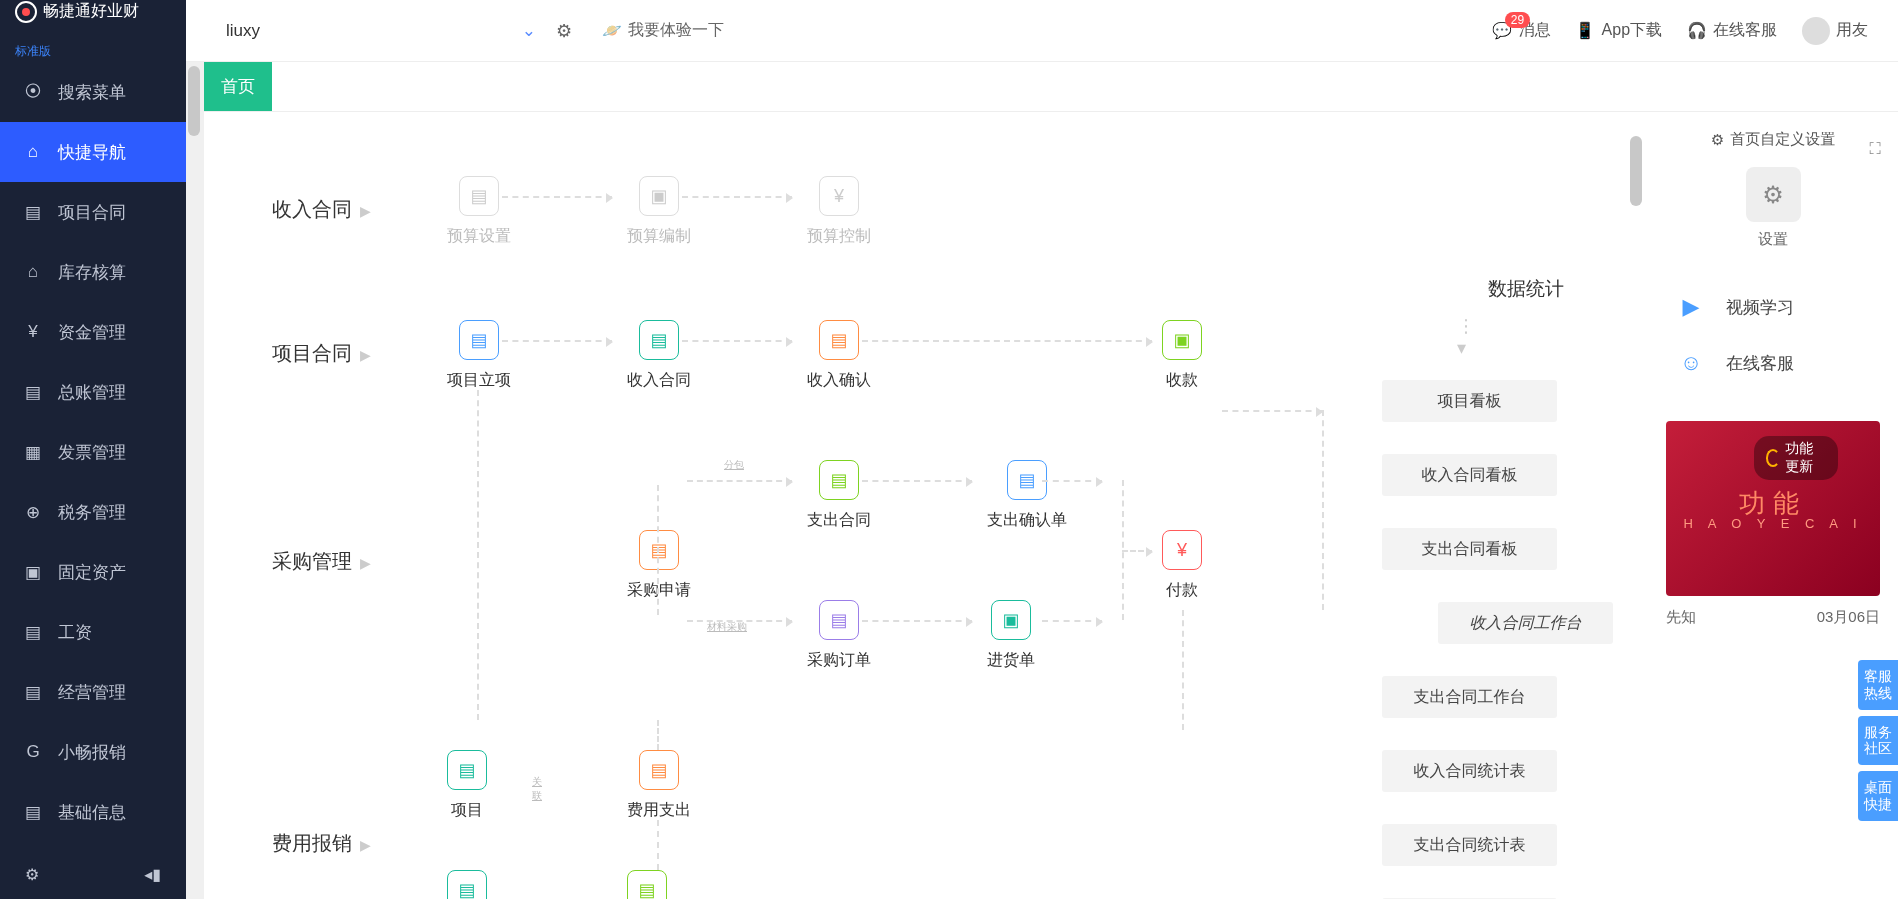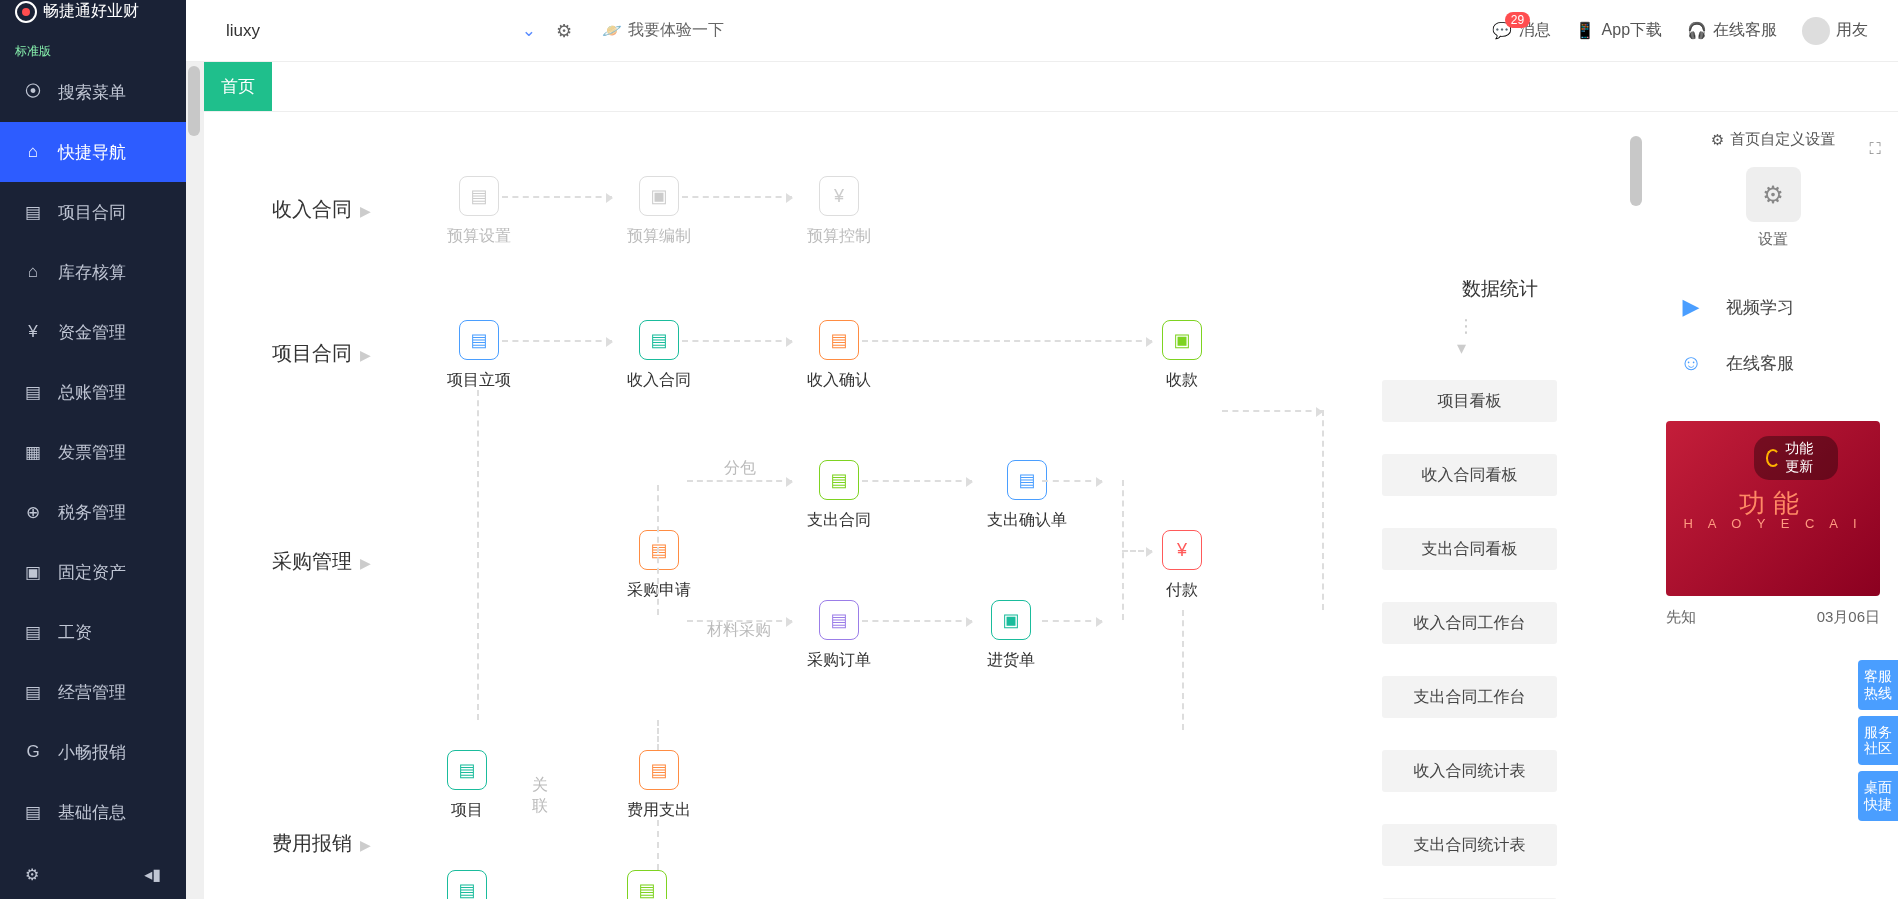--- a/index.html
+++ b/index.html
@@ -4,21 +4,21 @@
 <style>
 * { box-sizing:border-box; margin:0; padding:0; font-family:"Microsoft YaHei","PingFang SC",sans-serif; }
 body { background:#f5f5f5; overflow:hidden; width:1898px; height:899px; position:relative; }
 
 .top-header { position:absolute; top:0; left:0; right:0; height:62px; background:#fff; display:flex; align-items:center; z-index:5; border-bottom:1px solid #eee;}
 .logo-area { width:186px; height:62px; background:#1a2236; color:#fff; display:flex; flex-direction:column; justify-content:center; padding-left:15px;}
 .logo-row { display:flex; align-items:flex-start; gap:6px;}
 .logo-mark { width:22px; height:22px; border:2.5px solid #fff; border-radius:50%; display:flex; align-items:center; justify-content:center;}
 .logo-mark::after{content:'';width:8px;height:8px;background:#ff4d4f;border-radius:50%;}
 .logo-text{font-size:16px;font-weight:500;}
-.logo-sub{font-size:12px;color:#86efac;margin-top:20px;}
+.logo-sub{font-size:12px;color:#3b82f6;margin-top:20px;}
 .user-select{margin-left:30px;width:330px;height:34px;display:flex;align-items:center;justify-content:space-between;padding:0 10px;color:#333;font-size:17px;}
 .user-select .chev{color:#5b8dff;}
 .gear-t{margin-left:10px;color:#666;font-size:18px;}
 .try-link{margin-left:30px;display:flex;align-items:center;gap:6px;color:#666;font-size:16px;}
 .header-right{margin-left:auto;display:flex;align-items:center;gap:25px;padding-right:30px;}
 .hicon{display:flex;align-items:center;gap:6px;color:#555;font-size:16px;position:relative;}
 .badge{position:absolute;top:-8px;left:12px;background:#ff4d4f;color:#fff;font-size:12px;border-radius:10px;padding:0 6px;line-height:16px;}
 .avatar{width:28px;height:28px;background:#ddd;border-radius:50%;}
 
 .sidebar{position:absolute;top:62px;left:0;width:186px;bottom:0;background:#1a2236;color:#c0c6d4;z-index:4;}
@@ -47,21 +47,21 @@
 .node.blue .node-icon{border-color:#4a9eff;color:#4a9eff;}
 .node.teal .node-icon{border-color:#1abc9c;color:#1abc9c;}
 .node.orange .node-icon{border-color:#ff8c42;color:#ff8c42;}
 .node.green .node-icon{border-color:#7ed321;color:#7ed321;}
 .node.red .node-icon{border-color:#ff5a5a;color:#ff5a5a;}
 .node.purple .node-icon{border-color:#9b7de8;color:#9b7de8;}
 .node-label{font-size:16px;color:#333;white-space:nowrap;}
 .arrow{position:absolute;height:0;border-top:2px dashed #ddd;}
 .arrow::after{content:'';position:absolute;right:-1px;top:-5px;border-left:7px solid #ddd;border-top:5px solid transparent;border-bottom:5px solid transparent;}
 .varrow{position:absolute;width:0;border-left:2px dashed #ddd;}
-.small-label{position:absolute;font-size:16px;color:#bbb;}
+.small-label{position:absolute;font-size:10px;color:#bbb;text-decoration:underline;}
 
 .stats-title{position:absolute;font-size:19px;color:#333;}
 .stats-arrow{position:absolute;color:#ccc;font-size:18px;}
 .stat-btn{position:absolute;width:175px;height:42px;background:#f3f3f3;border-radius:3px;display:flex;align-items:center;justify-content:center;font-size:16px;color:#444;}
 
 .right-panel{width:250px;padding:18px;position:relative;}
 .rp-header{display:flex;align-items:center;justify-content:center;gap:6px;color:#555;font-size:15px;}
 .rp-gear-box{width:55px;height:55px;background:#eee;border-radius:8px;margin:18px auto 8px;display:flex;align-items:center;justify-content:center;font-size:24px;color:#888;}
 .rp-gear-label{text-align:center;color:#666;font-size:15px;margin-bottom:30px;}
 .rp-link{display:flex;align-items:center;gap:20px;padding:15px 10px;font-size:17px;color:#444;}
@@ -284,27 +284,27 @@
           <div class="node-icon">▤</div>
         </div>
       <div class="node green" style="left:405px;top:740px;">
           <div class="node-icon">▤</div>
         </div>
       <div class="small-label" style="left:310px;top:645px;white-space:pre;">关
 联</div>
       <div class="varrow" style="left:435px;top:590px;height:30px;"></div>
       <div class="varrow" style="left:435px;top:690px;height:50px;"></div>
 
-      <div class="stats-title" style="left:1240px;top:146px;">数据统计</div>
+      <div class="stats-title" style="left:1266px;top:146px;">数据统计</div>
       <div class="stats-arrow" style="left:1235px;top:185px;">⋮<br>▾</div>
       <div id="stats-col"></div>
     <div class="stat-btn" style="left: 1160px; top: 324px;">收入合同看板</div>
         <div class="stat-btn" style="left: 1160px; top: 250px;">项目看板</div>
         <div class="stat-btn" style="left: 1160px; top: 398px;">支出合同看板</div>
-        <div class="stat-btn" style="left: 1160px; top: 472px;">收入合同工作台</div>
+        <div class="stat-btn" style="left: 1216px; top: 472px; font-style: italic;">收入合同工作台</div>
         <div class="stat-btn" style="left: 1160px; top: 546px;">支出合同工作台</div>
         <div class="stat-btn" style="left: 1160px; top: 620px;">收入合同统计表</div>
         <div class="stat-btn" style="left: 1160px; top: 694px;">支出合同统计表</div>
         <div class="stat-btn" style="left: 1160px; top: 768px;">收入合同执行表</div>
       </div>
 
     <div class="right-panel">
       <div class="rp-header">
           <span>⚙</span>
           <span>首页自定义设置</span>

